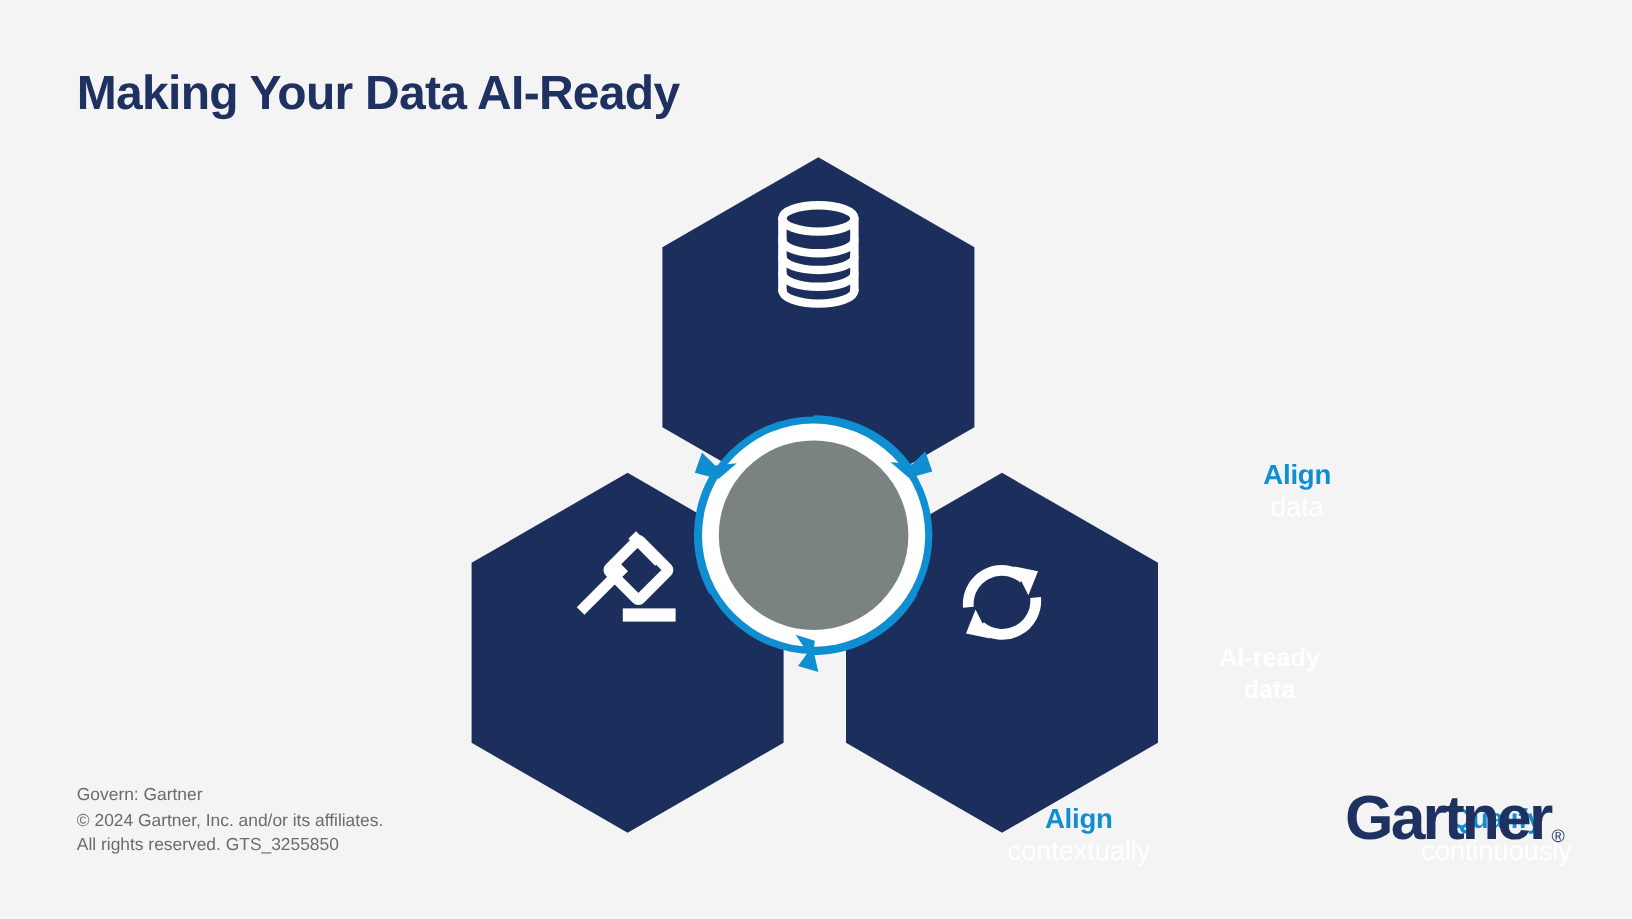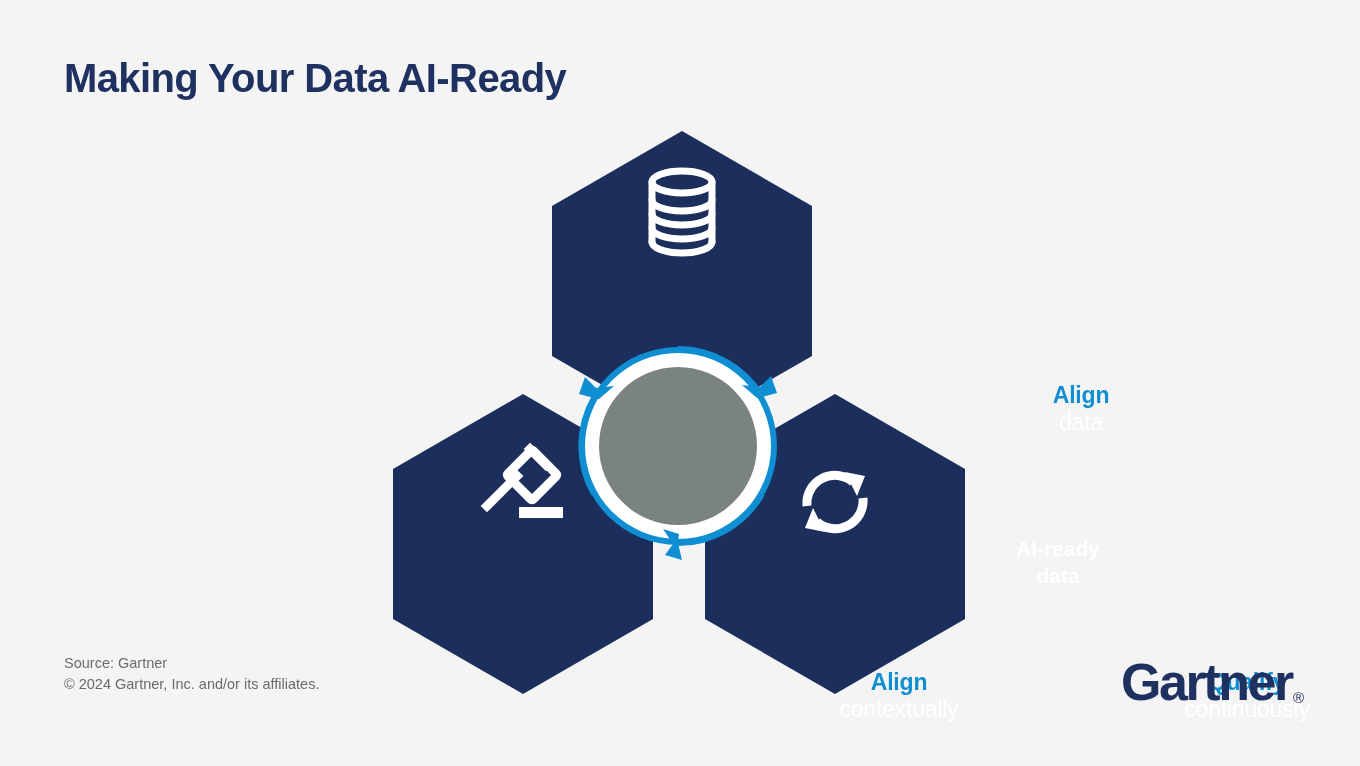--- a/index.html
+++ b/index.html
@@ -213,22 +213,23 @@
       <span class="sub">continuously</span>
     </div>
 
     <div class="center-label">
       <span>AI-ready</span>
       <span>data</span>
     </div>
   </div>
 
   <div class="source">
-    <div>Source: Gartner</div>
+    <div>Govern: Gartner</div>
     <div>© 2024 Gartner, Inc. and/or its affiliates.</div>
+    <div>All rights reserved. GTS_3255850</div>
   </div>
 
   <div class="logo">
     <span class="wordmark">Gartner</span>
     <span class="reg">®</span>
   </div>
 
 </div>
 
 </body></html>

